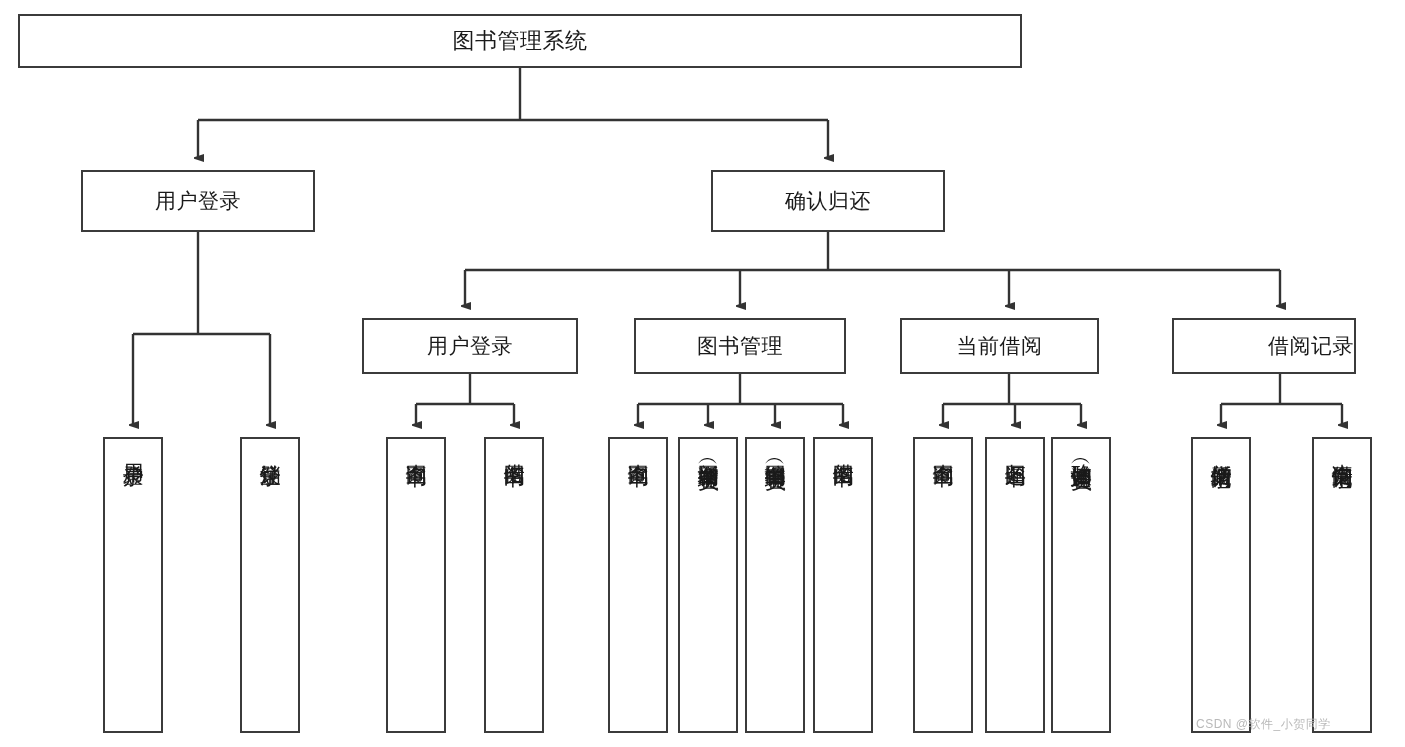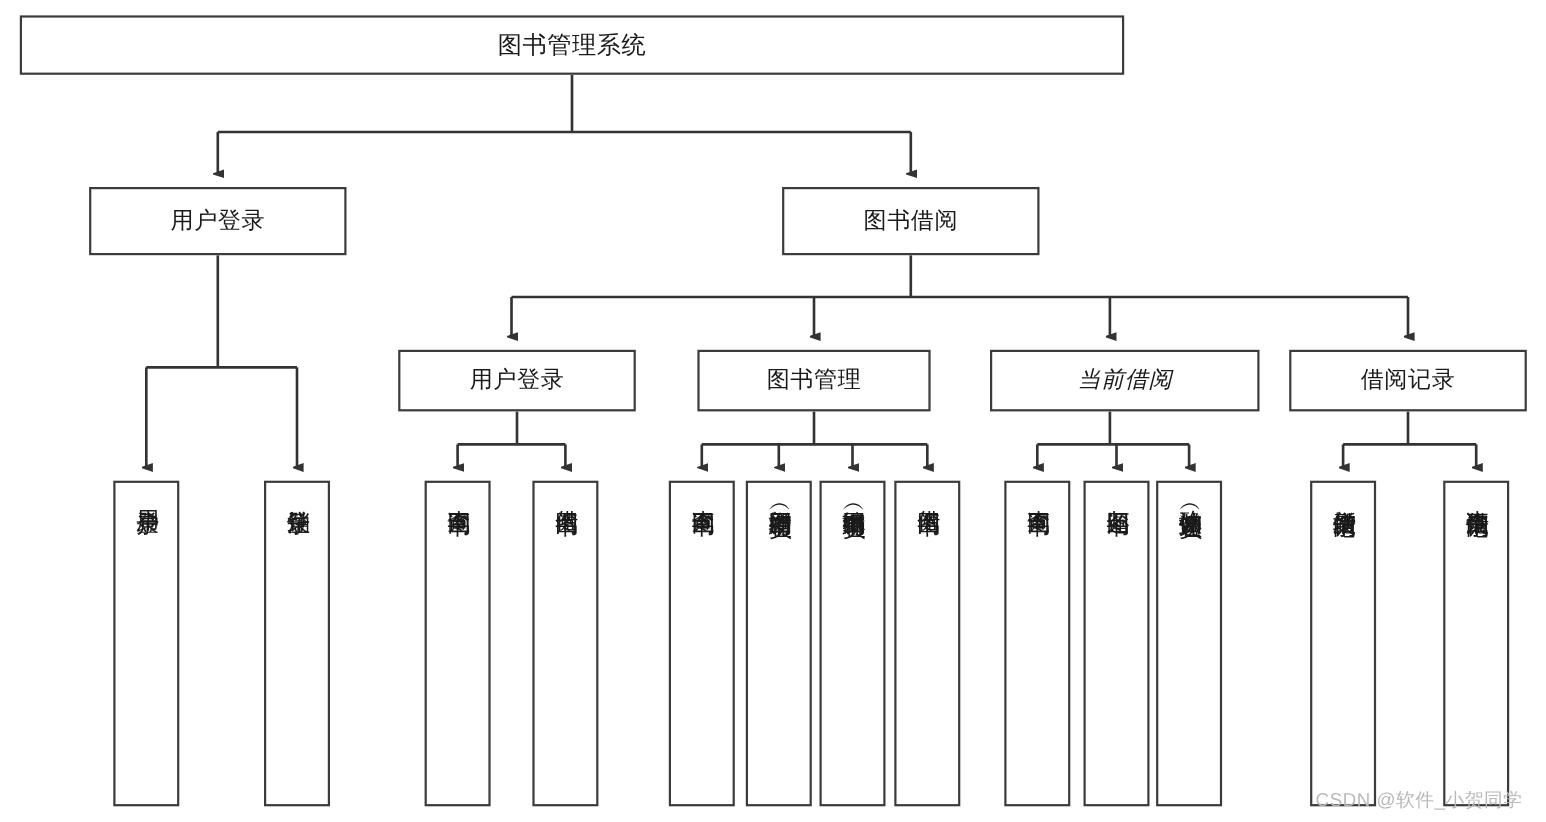--- a/index.html
+++ b/index.html
@@ -56,21 +56,21 @@
   .node.vert .label {
     writing-mode: vertical-rl;
     text-orientation: upright;
     font-size: 21px;
     line-height: 1.08;
     letter-spacing: 1px;
     white-space: nowrap;
   }
   .watermark {
     position: absolute;
-    font-size: 17px;
+    font-size: 12px;
     color: #b9b9b9;
     white-space: nowrap;
     letter-spacing: 0.5px;
   }
 </style>
 </head>
 <body>
 
 <div id="canvas">
 
@@ -125,33 +125,33 @@
   </svg>
 
   <div class="node horiz root" id="n-root" style="left: 18px; top: 14px; width: 1004px; height: 54px;">
     <span class="label">图书管理系统</span>
   </div>
 
   <div class="node horiz" id="n-l2-0" style="left: 81px; top: 170px; width: 234px; height: 62px;">
     <span class="label">用户登录</span>
   </div>
   <div class="node horiz" id="n-l2-1" style="left: 711px; top: 170px; width: 234px; height: 62px;">
-    <span class="label">图书借阅</span>
+    <span class="label">确认归还</span>
   </div>
 
   <div class="node horiz" id="n-l3-0" style="left: 362px; top: 318px; width: 216px; height: 56px;">
     <span class="label">用户登录</span>
   </div>
   <div class="node horiz" id="n-l3-1" style="left: 634px; top: 318px; width: 212px; height: 56px;">
     <span class="label">图书管理</span>
   </div>
-  <div class="node horiz" id="n-l3-2" style="left: 900px; top: 318px; width: 245px; height: 56px; font-style: italic;">
+  <div class="node horiz" id="n-l3-2" style="left: 900px; top: 318px; width: 199px; height: 56px;">
     <span class="label">当前借阅</span>
   </div>
-  <div class="node horiz" id="n-l3-3" style="left: 1172px; top: 318px; width: 216px; height: 56px;">
+  <div class="node horiz" id="n-l3-3" style="left: 1172px; top: 318px; width: 184px; height: 56px; justify-content: flex-end;">
     <span class="label">借阅记录</span>
   </div>
 
   <div class="node vert" id="n-lf-0" style="left: 103px; top: 437px; width: 60px; height: 296px;">
     <span class="label">用户登录</span>
   </div>
   <div class="node vert" id="n-lf-1" style="left: 240px; top: 437px; width: 60px; height: 296px;">
     <span class="label">注销登录</span>
   </div>
   <div class="node vert" id="n-lf-2" style="left: 386px; top: 437px; width: 60px; height: 296px;">

